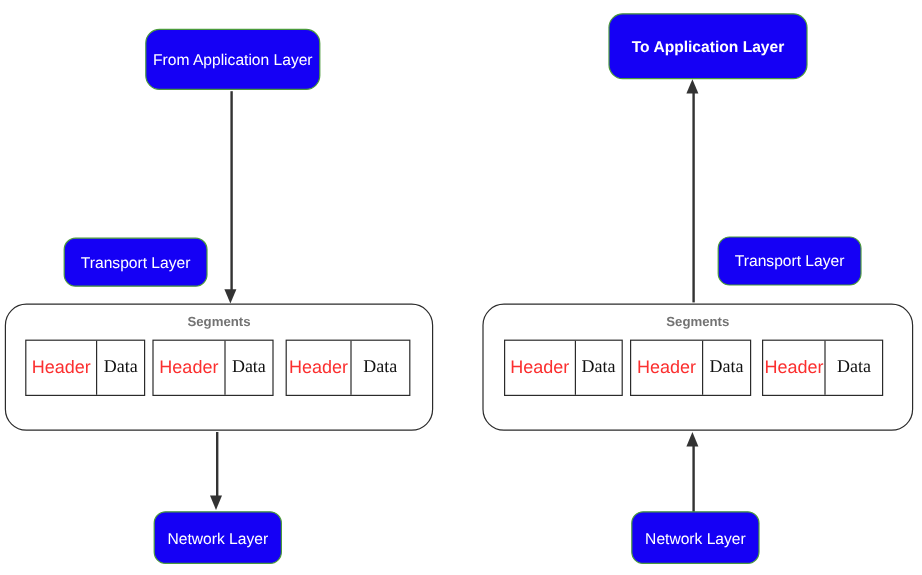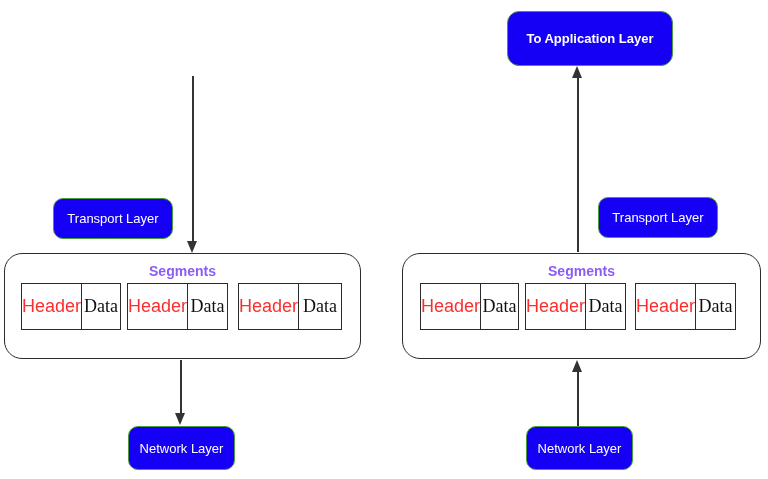--- a/index.html
+++ b/index.html
@@ -52,54 +52,57 @@
     position:absolute;
     background:#fff;
     border:1.5px solid var(--box-border);
     border-radius:18px;
     box-sizing:border-box;
   }
   .seg-title{
     position:absolute;
     top:9px;left:0;right:0;
     text-align:center;
-    font-size:14px;
+    font-size:11px;
     font-weight:bold;
-    color:#8b5cf6;
+    color:#737373;
   }
   .segbox{
     position:absolute;
     top:29px;height:47px;
     display:flex;
     border:1.5px solid var(--box-border);
     background:#fff;
     box-sizing:border-box;
   }
   .cell{
     display:flex;align-items:center;justify-content:center;
-    font-size:18px;
+    font-size:15px;
     white-space:nowrap;
   }
   .cell.header{
     flex:1.5;
     border-right:1.5px solid var(--box-border);
     color:var(--header-text);
   }
   .cell.data{
     flex:1;
     color:var(--data-text);
     font-family:Liberation Serif, serif;
   }
   .segbox.mid .cell.header{flex:1.1;}
 </style>
 </head>
 <body>
 
 <div class="canvas">
 
+  <div class="node" style="left:121px;top:24px;width:146px;height:51px;">
+    <span>From Application Layer</span>
+  </div>
 
   <div class="vline" style="left:192px;top:76px;height:166px;"></div>
   <div class="arrow-down" style="left:187px;top:241px;"></div>
 
   <div class="node" style="left:53px;top:198px;width:120px;height:41px;border-radius:10px;">
     <span>Transport Layer</span>
   </div>
 
   <div class="segments" style="left:4px;top:253px;width:357px;height:106px;">
     <div class="seg-title">Segments</div>

